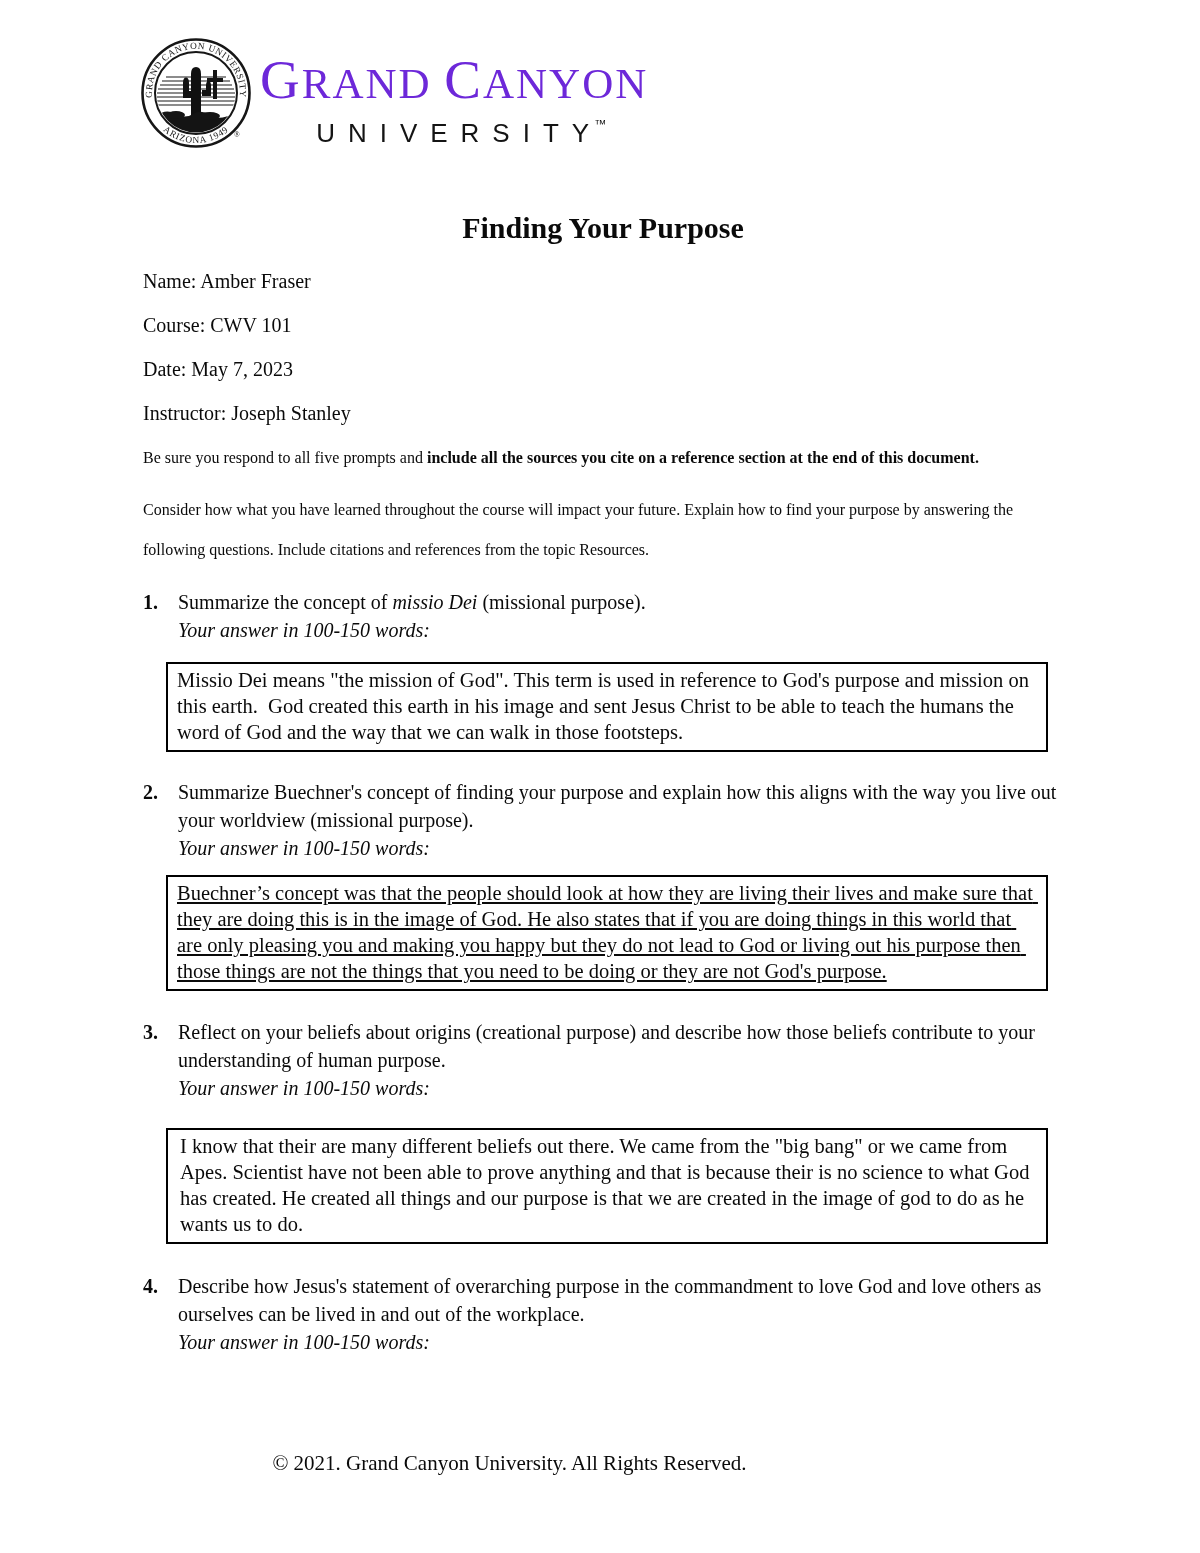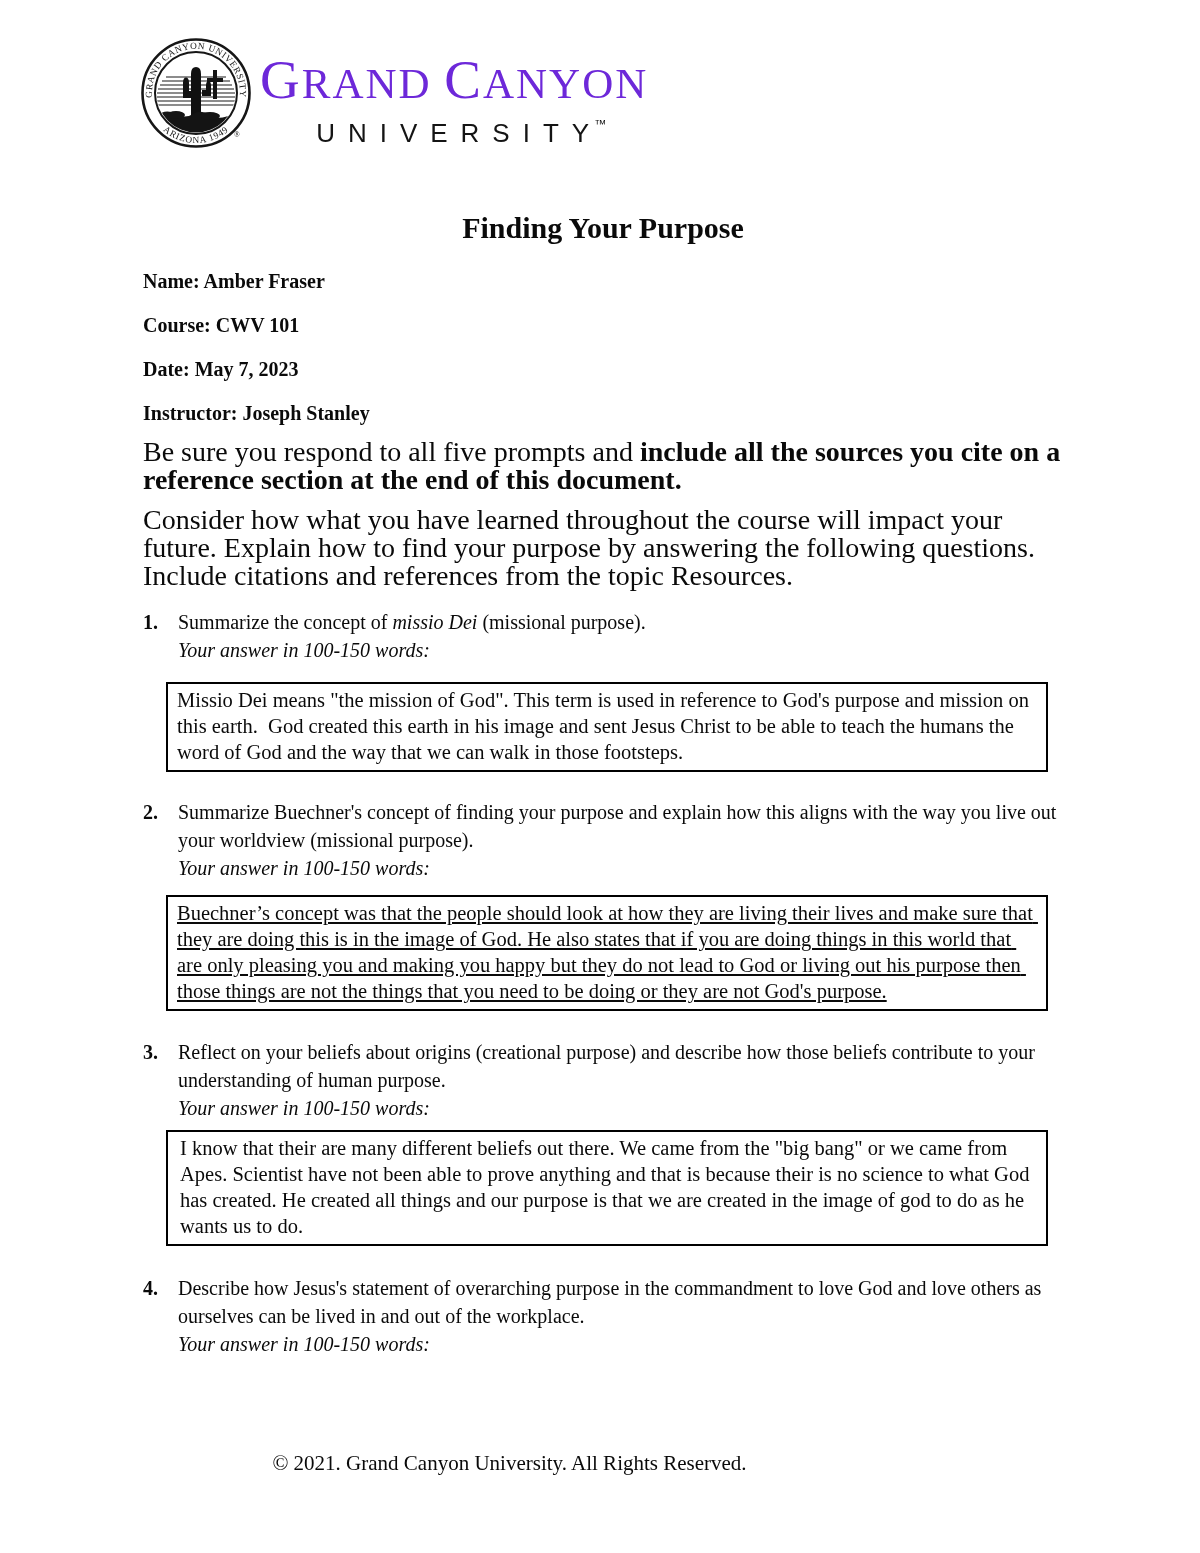--- a/index.html
+++ b/index.html
@@ -16,42 +16,42 @@
   .wordmark { display:inline-block; padding-top:18px; margin-left:8px; }
   .wm1 { font-size:43px; font-weight:normal; line-height:50px; letter-spacing:2px; color:#6d28d9; white-space:nowrap; }
   .wm1 .cap { font-size:55px; }
   .wm2 { font-family:"Liberation Sans", sans-serif; font-size:26px; font-weight:400;
          letter-spacing:13px; text-align:center; padding-left:14px; color:#141414; line-height:30px; }
   .wm2 .tm { letter-spacing:0; font-size:12px; vertical-align:14px; margin-left:-8px; }
 
   
   .title { font-size:30px; line-height:33px; font-weight:bold; text-align:center; margin-top:56px; }
   .info-block { margin-top:26px; }
-  .info { font-size:20px; font-weight:bold; line-height:22px; margin-bottom:22px; }
+  .info { font-size:20px; font-weight:normal; line-height:22px; margin-bottom:22px; }
   .info:last-child { margin-bottom:0; }
 
   
-  .para { font-size:28px; line-height:28px; width:920px; margin-top:12px; }
+  .para { font-size:16px; line-height:40px; width:920px; margin-top:12px; }
   .para.first { margin-top:14px; }
   .para.second { margin-bottom:18px; }
 
   
   .q { display:flex; width:920px; }
   .q.q2 { margin-top:26px; }
   .q.q3 { margin-top:27px; }
   .q.q4 { margin-top:28px; }
   .qnum { width:35px; flex:0 0 auto; font-weight:bold; font-size:20px; line-height:28px; }
   .qbody { flex:1 1 auto; }
   .prompt { font-size:20px; line-height:28px; }
   .alabel { font-size:20px; line-height:28px; font-style:italic; }
 
   
   .abox { border:2px solid #000; margin:18px 15px 0 -12px; padding:3px 9px 5px 9px; background:#fff; }
   .abox.b2 { margin-top:13px;text-decoration:underline; }
-  .abox.b3 { margin-top:8px;padding-left:12px; }
+  .abox.b3 { margin-top:26px;padding-left:12px; }
   .abox p { font-size:20.5px; line-height:26px; white-space:pre-wrap; }
 
   
   .footer { position:absolute; left:0; top:1451px; width:1019px; text-align:center;
             font-size:21px; line-height:24px; color:#0a0a0a; }
 
   i { font-style:italic; }
   b { font-weight:bold; }
 </style>
 </head>

